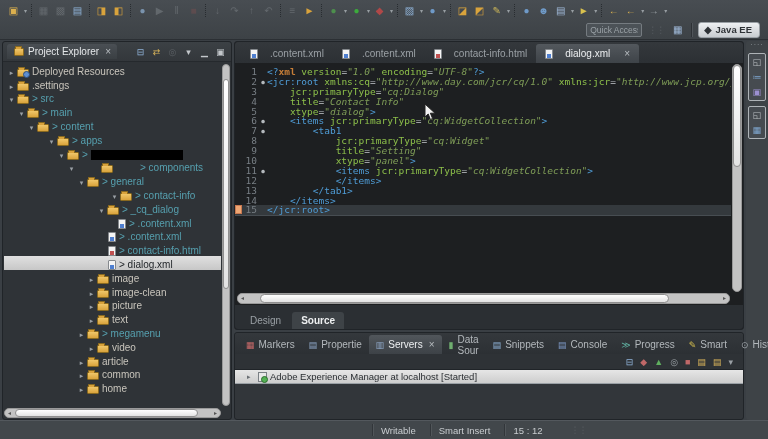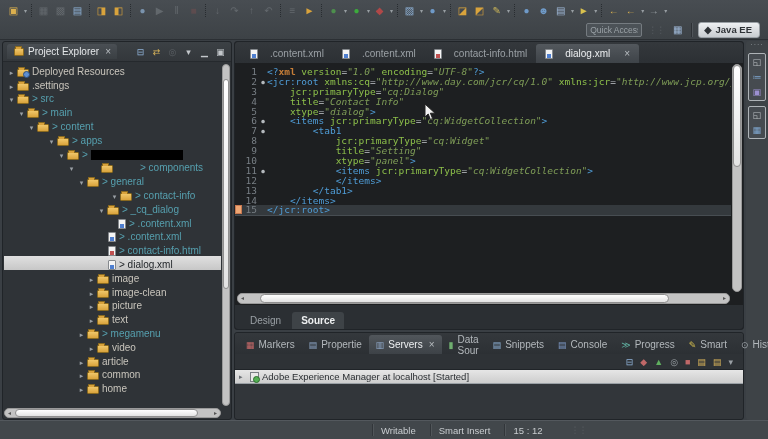--- a/index.html
+++ b/index.html
@@ -91,21 +91,21 @@
 
   
   #bottom{left:234px;top:332px;width:510px;height:88px;background:#32363a}
   #bottom-tabs{height:21px;display:flex;align-items:flex-end;background:linear-gradient(#34383c,#2c3034);padding-left:4px;border-radius:3px 3px 0 0}
   .btab{display:flex;align-items:center;gap:4px;height:19px;padding:0 7px;color:#b3b8bc;font-size:10px}
   .btab.active{background:linear-gradient(#51565b,#3d4247);border-radius:3px 3px 0 0;color:#edeff1}
   .btab .ic{font-size:9px}
   #bottom-tabs .spacer{flex:1}
   #srv-toolbar{height:15px;display:flex;align-items:center;justify-content:flex-end;gap:7px;padding-right:10px;background:#2e3236}
   .srv-ic{font-size:9px}
-  #server-row{height:15px;display:flex;align-items:center;gap:3px;background:linear-gradient(#e6e6e6,#cdcdcd);color:#2a2e32;font-size:9.5px;padding-left:4px;border-top:1px solid #202428;border-bottom:1px solid #9aa0a5}
+  #server-row{height:15px;display:flex;align-items:center;gap:3px;background:linear-gradient(#e6e6e6,#cdcdcd);color:#2a2e32;font-size:9.5px;padding-left:12px;border-top:1px solid #202428;border-bottom:1px solid #9aa0a5}
   #server-row .exp{color:#6a6f74;font-size:7px;width:8px}
   #server-row .srv{width:9px;height:10px;background:#e8e8e8;border:1px solid #7a7f84;position:relative}
   #server-row .srv:after{content:"";position:absolute;right:-2px;bottom:-2px;width:5px;height:5px;border-radius:50%;background:#54b054;border:1px solid #2e6e2e}
 
   
   #statusbar{position:absolute;left:0;right:0;bottom:0;height:19px;background:#42474b;border-top:1px solid #53585d;display:flex;align-items:center;font-size:9.5px;color:#c9cdd0}
   .sb-spacer{width:372px;flex:none}
   .sb-sep{width:1px;height:12px;background:#32363a;box-shadow:1px 0 0 #51565a;flex:none}
   .sb-item{padding:0 14px 0 8px;flex:none}
 

